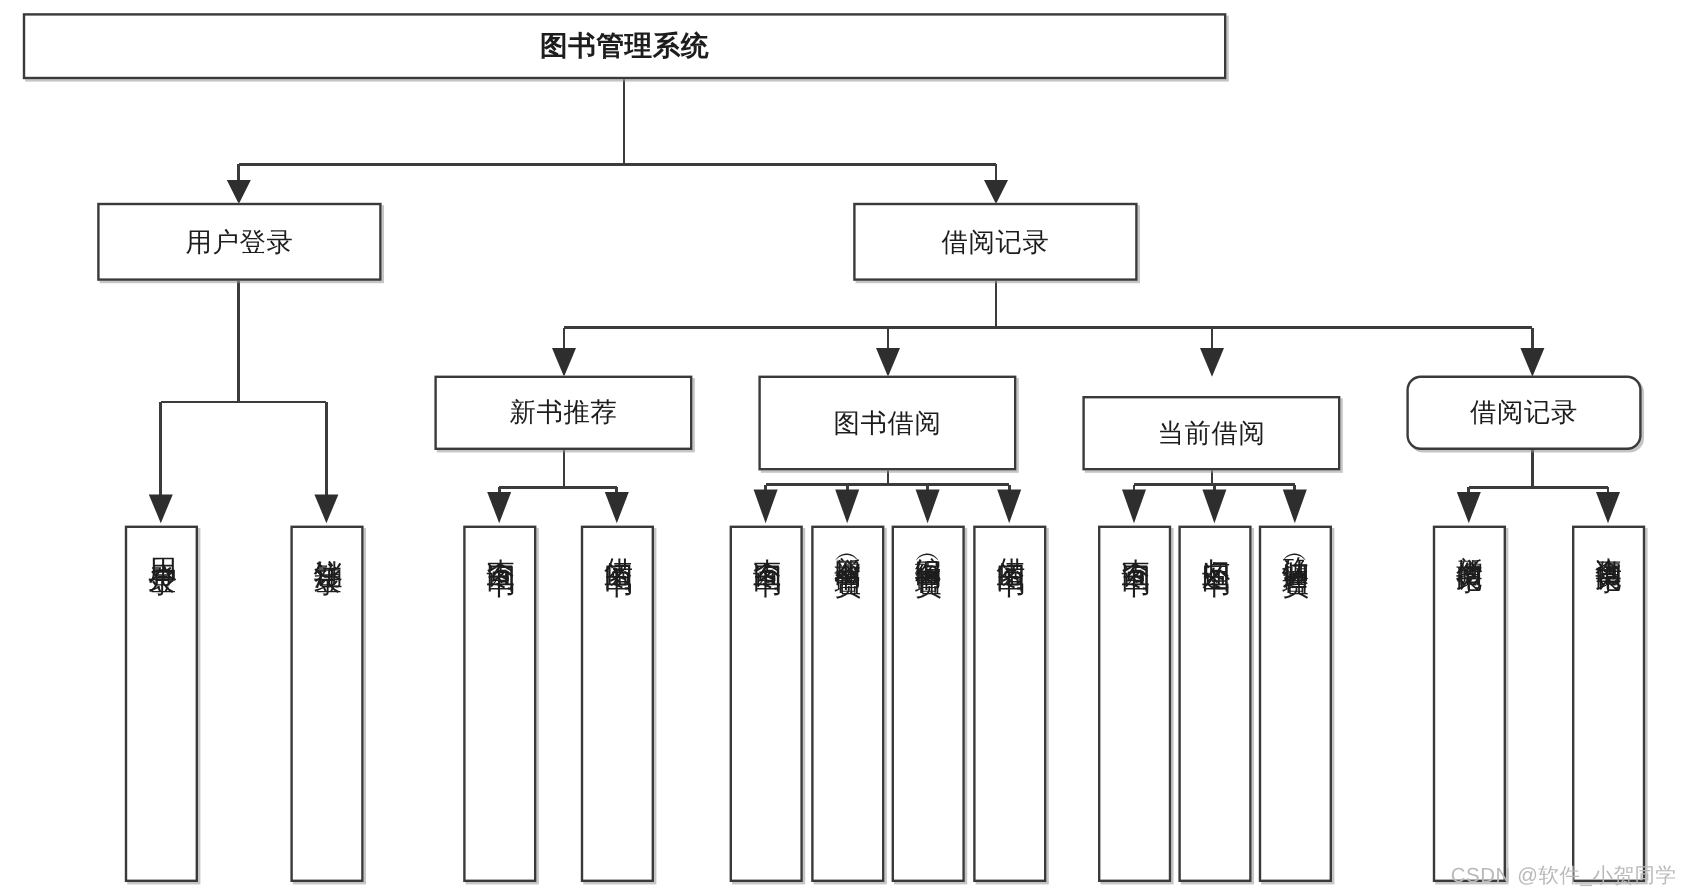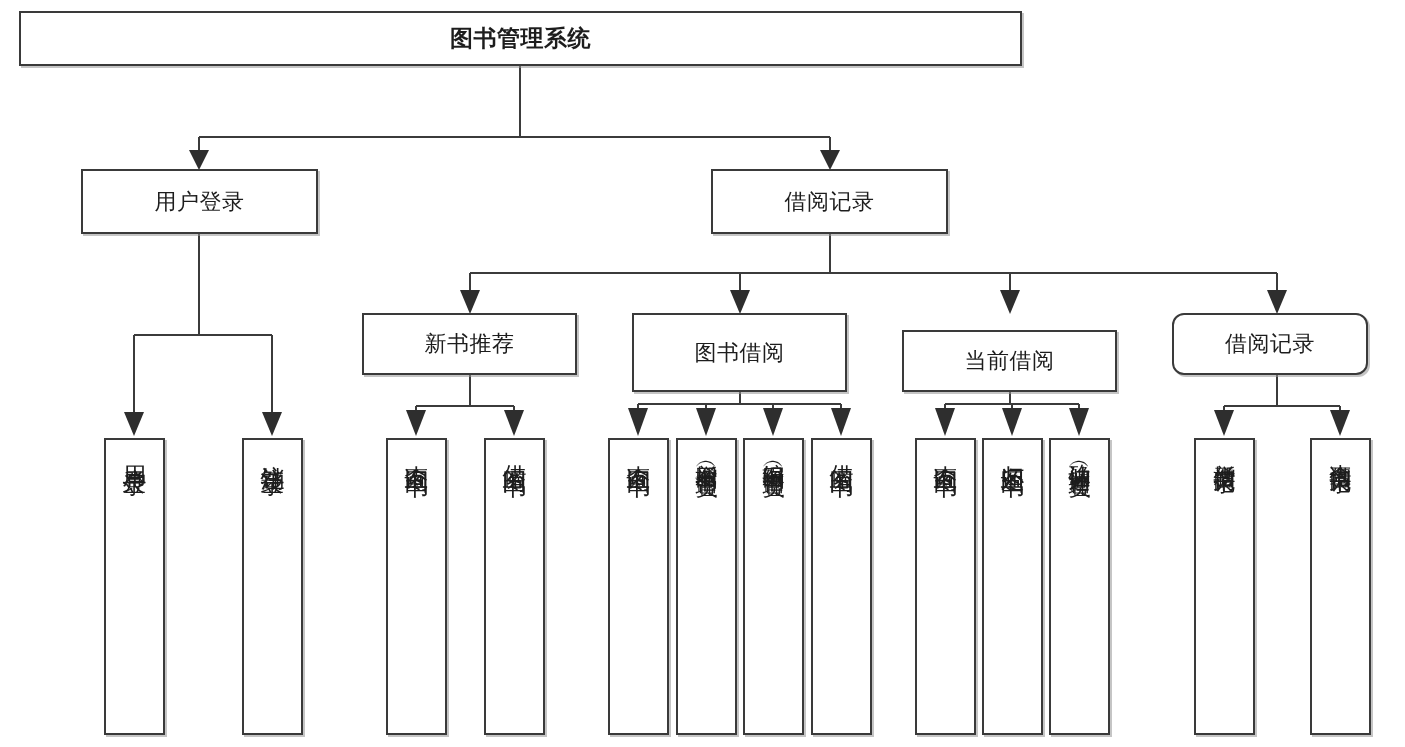--- a/index.html
+++ b/index.html
@@ -250,14 +250,15 @@
   </div>
 
   <div class="node vert narrow" style="left:1194px; top:438px; width:61px; height:297px;">
     <span class="label">新增借阅记录</span>
   </div>
 
   <div class="node vert narrow" style="left:1310px; top:438px; width:61px; height:297px;">
     <span class="label">查询借阅记录</span>
   </div>
 
+  <div id="watermark">CSDN @软件_小贺同学</div>
 
 </div>
 
 </body></html>

